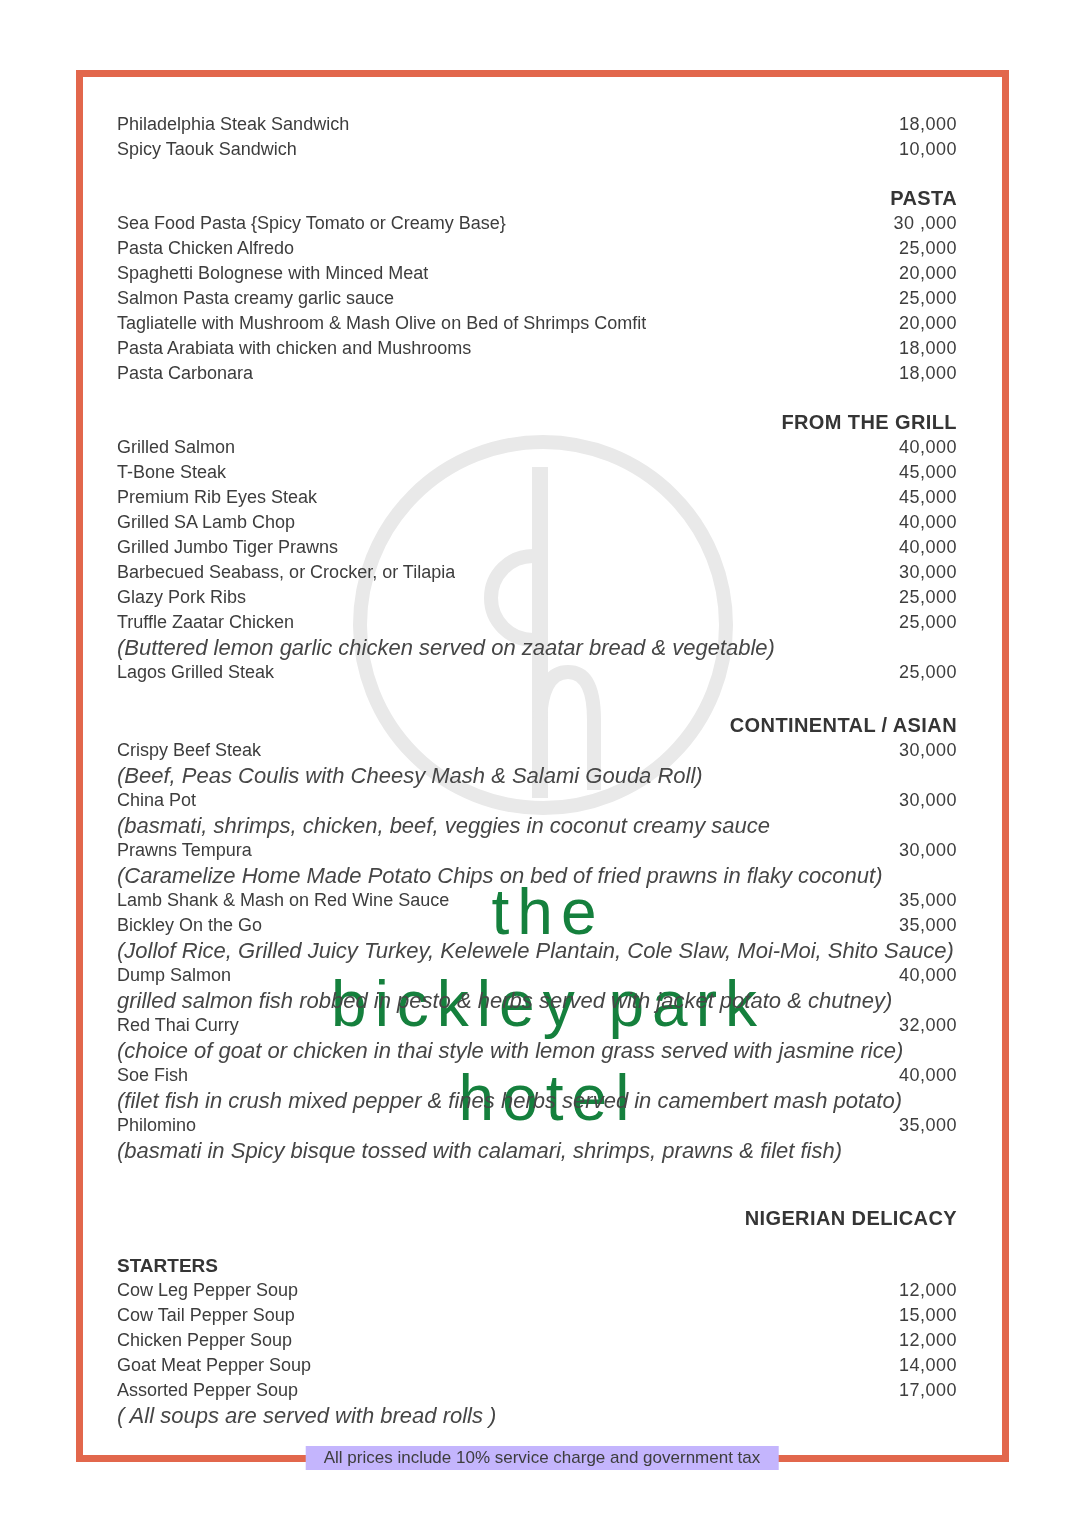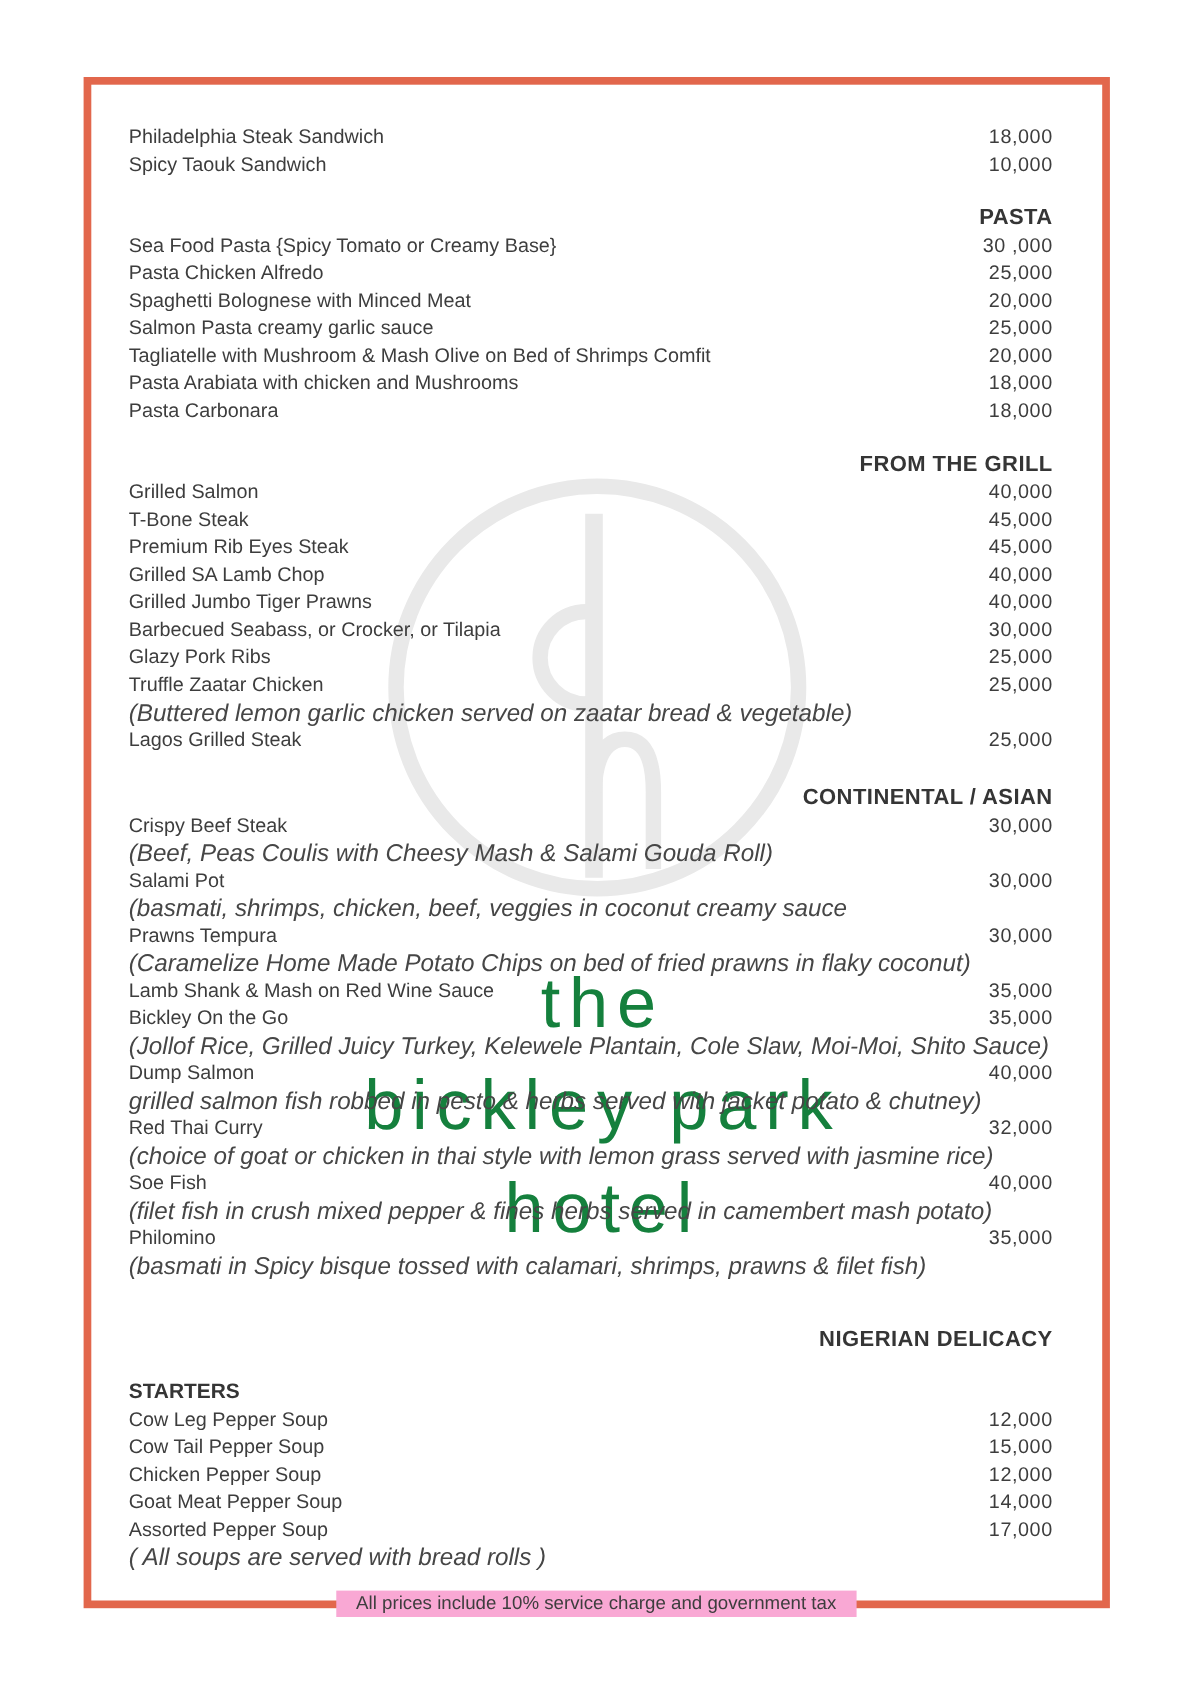--- a/index.html
+++ b/index.html
@@ -87,21 +87,21 @@
     margin-top: 22px;
     color: #353535;
   }
   
   .footer-note {
     position: absolute;
     top: 1446px;
     left: 542px;
     transform: translateX(-50%);
     z-index: 3;
-    background: #f9a8d4;
+    background: #c4b5fd;
     padding: 0 18px;
     font-size: 17px;
     height: 24px;
     line-height: 24px;
     white-space: nowrap;
     color: #3d3d3d;
   }
 </style>
 </head>
 <body>
@@ -199,21 +199,21 @@
         <span class="iname">Lagos Grilled Steak</span>
         <span class="price">25,000</span>
       </div>
       <div class="sec-title" style="margin-top: 28px;">CONTINENTAL / ASIAN</div>
       <div class="row">
         <span class="iname">Crispy Beef Steak</span>
         <span class="price">30,000</span>
       </div>
       <div class="row desc">(Beef, Peas Coulis with Cheesy Mash &amp; Salami Gouda Roll)</div>
       <div class="row">
-        <span class="iname">Salami Pot</span>
+        <span class="iname">China Pot</span>
         <span class="price">30,000</span>
       </div>
       <div class="row desc">(basmati, shrimps, chicken, beef, veggies in coconut creamy sauce</div>
       <div class="row">
         <span class="iname">Prawns Tempura</span>
         <span class="price">30,000</span>
       </div>
       <div class="row desc">(Caramelize Home Made Potato Chips on bed of fried prawns in flaky coconut)</div>
       <div class="row">
         <span class="iname">Lamb Shank &amp; Mash on Red Wine Sauce</span>

